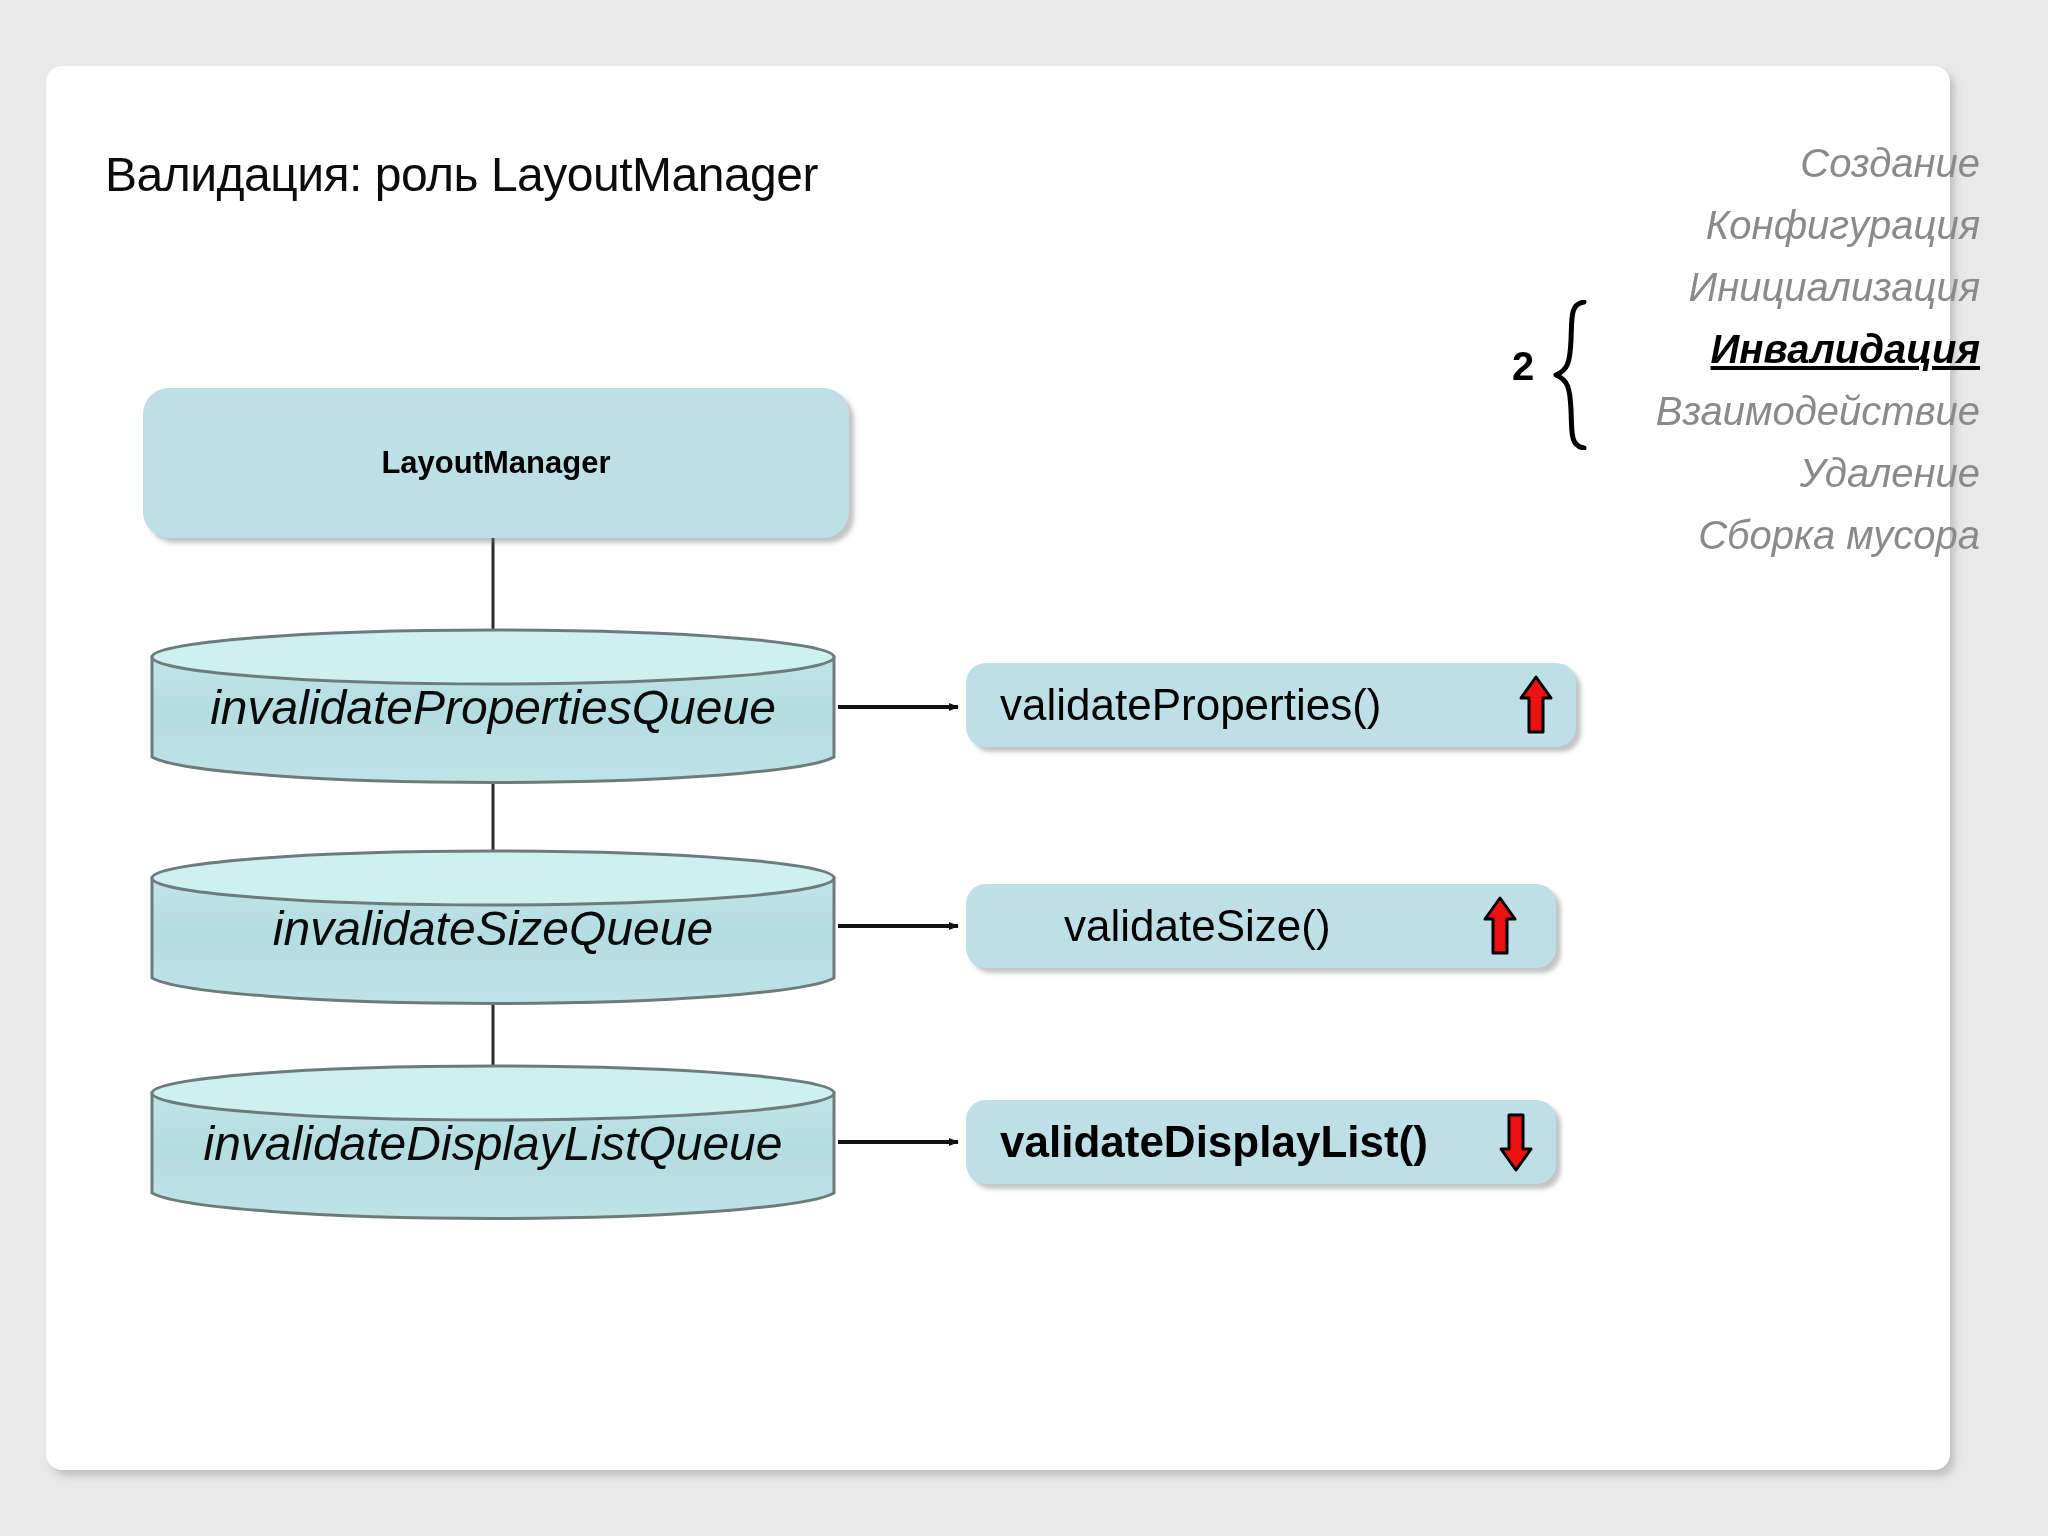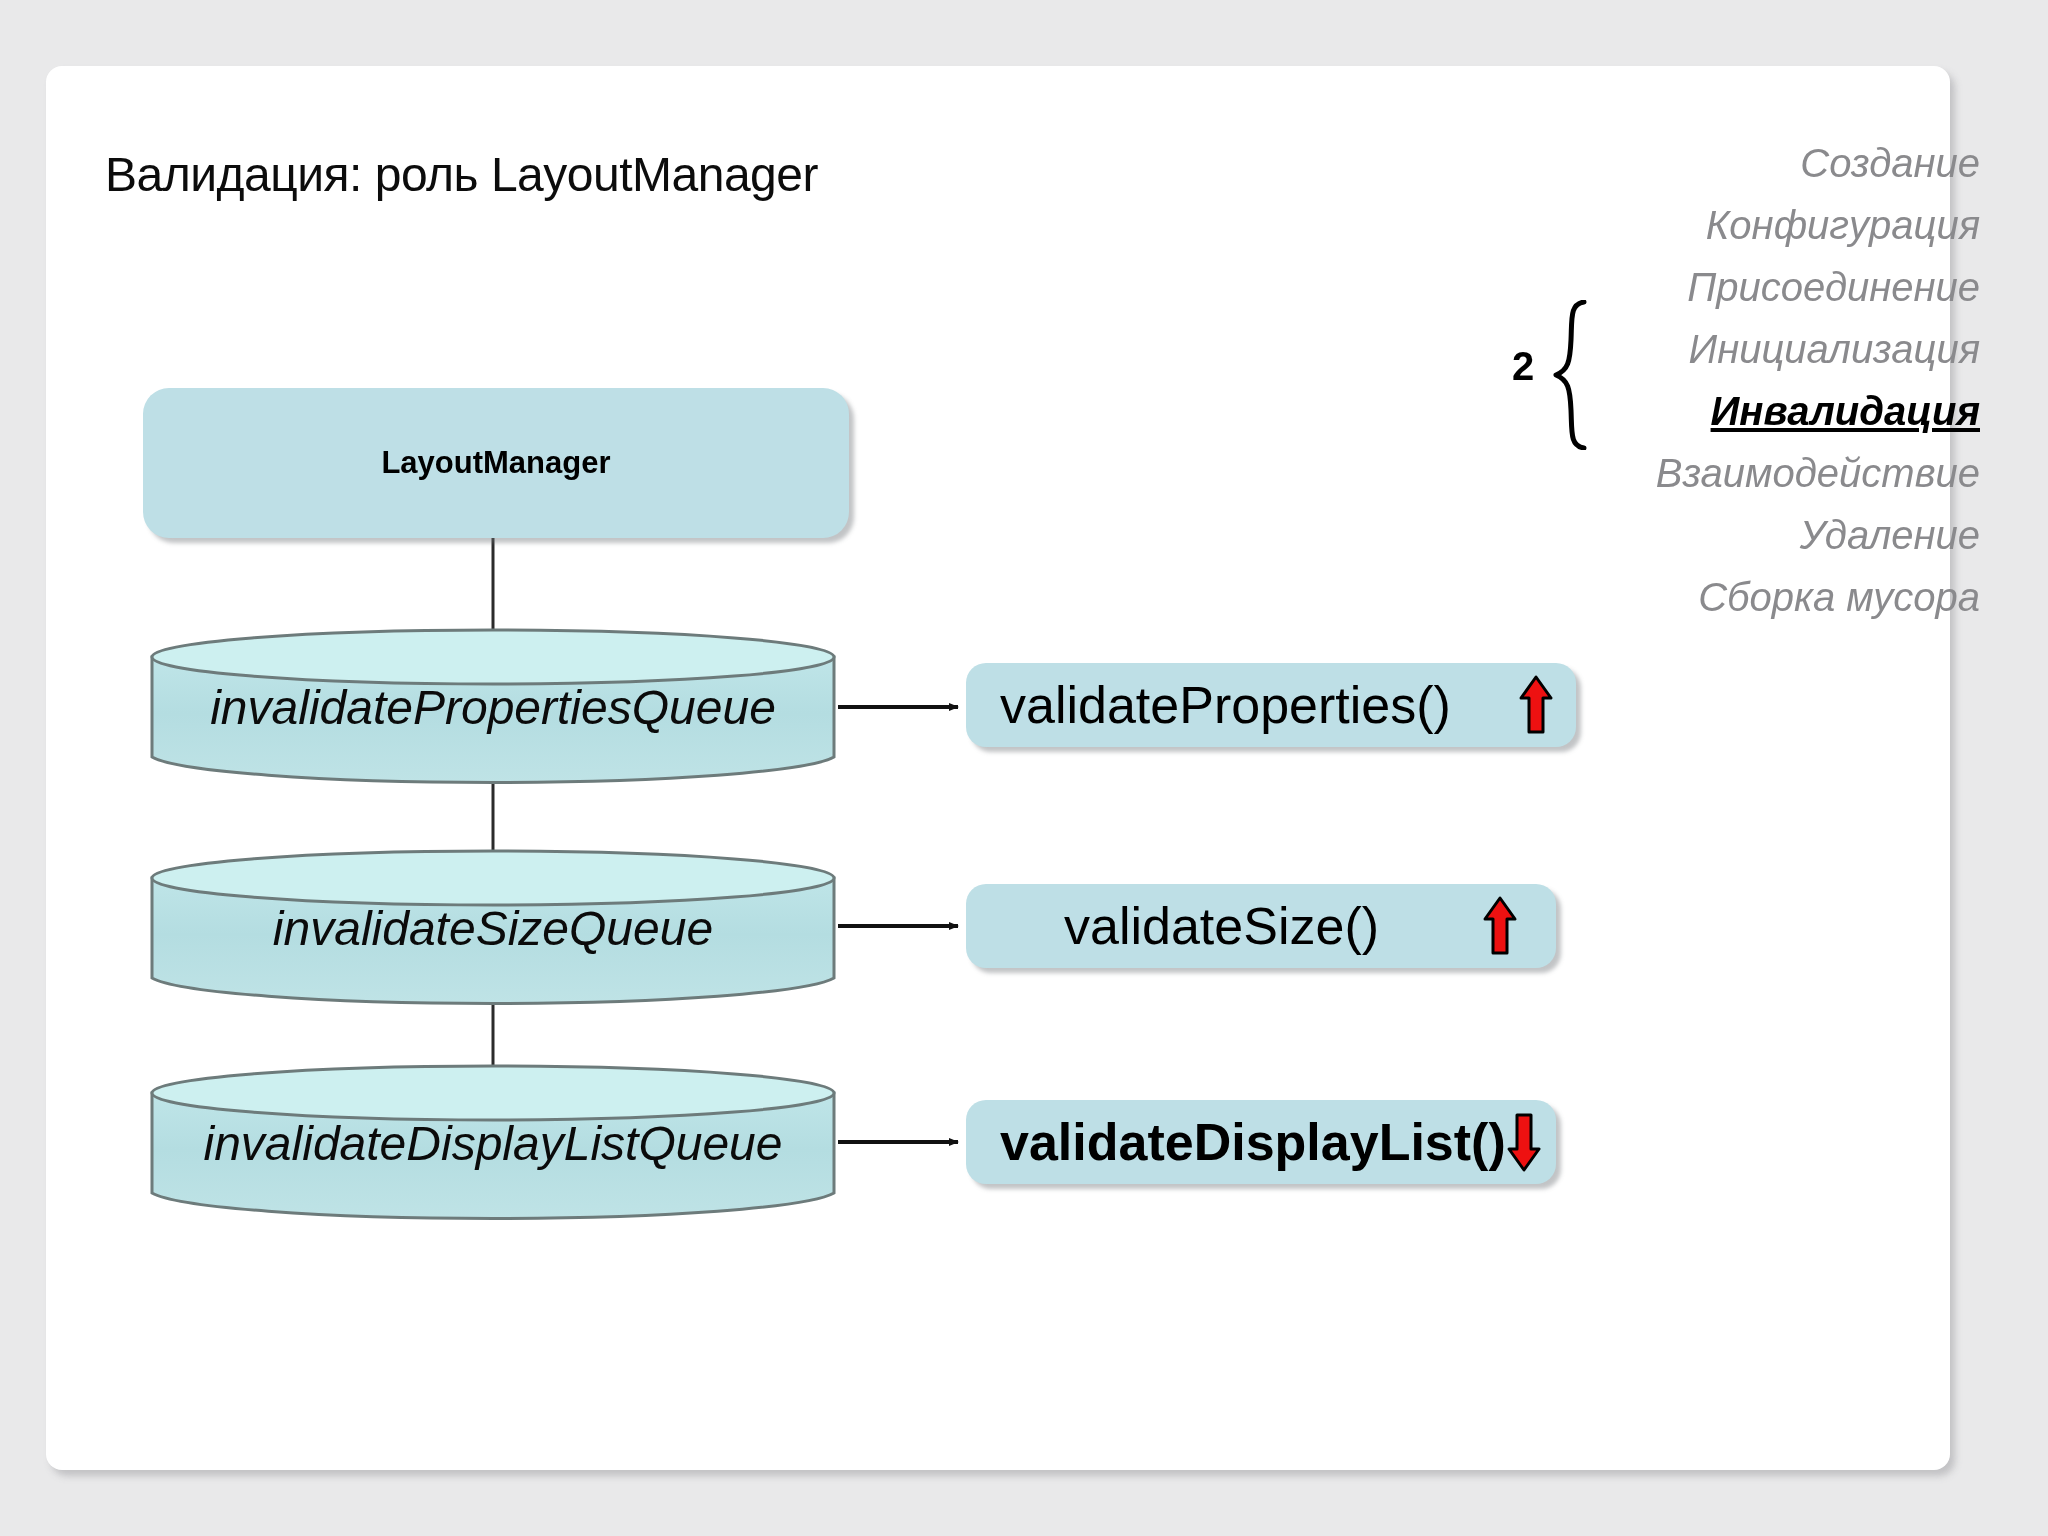--- a/index.html
+++ b/index.html
@@ -129,21 +129,21 @@
     position: absolute;
     background: #bedfe6;
     border-radius: 20px;
     box-shadow: 5px 5px 4px rgba(110,115,118,0.42);
     display: flex;
     align-items: center;
     box-sizing: border-box;
     padding: 0 22px 0 34px;
   }
   .method-label {
-    font-size: 52px;
+    font-size: 44px;
     color: #000;
     white-space: nowrap;
   }
   .method-arrow {
     margin-left: auto;
     display: flex;
     align-items: center;
     justify-content: center;
   }
   #box-validateproperties { left: 966px; top: 663px; width: 610px; height: 84px; }
@@ -181,21 +181,20 @@
 <body>
 
 <div id="slide-root">
   <div id="slide-canvas"></div>
 
   <div id="slide-title">Валидация: роль LayoutManager</div>
 
   <div id="lifecycle">
     <div class="lifecycle-item">Создание</div>
     <div class="lifecycle-item">Конфигурация</div>
-    <div class="lifecycle-item">Присоединение</div>
     <div class="lifecycle-item">Инициализация</div>
     <div class="lifecycle-item highlight">Инвалидация</div>
     <div class="lifecycle-item">Взаимодействие</div>
     <div class="lifecycle-item">Удаление</div>
     <div class="lifecycle-item">Сборка мусора</div>
   </div>
 
   <div id="brace-group">
     <div id="brace-number">2</div>
     <svg id="brace-svg" width="44" height="150" viewBox="0 0 44 150">

